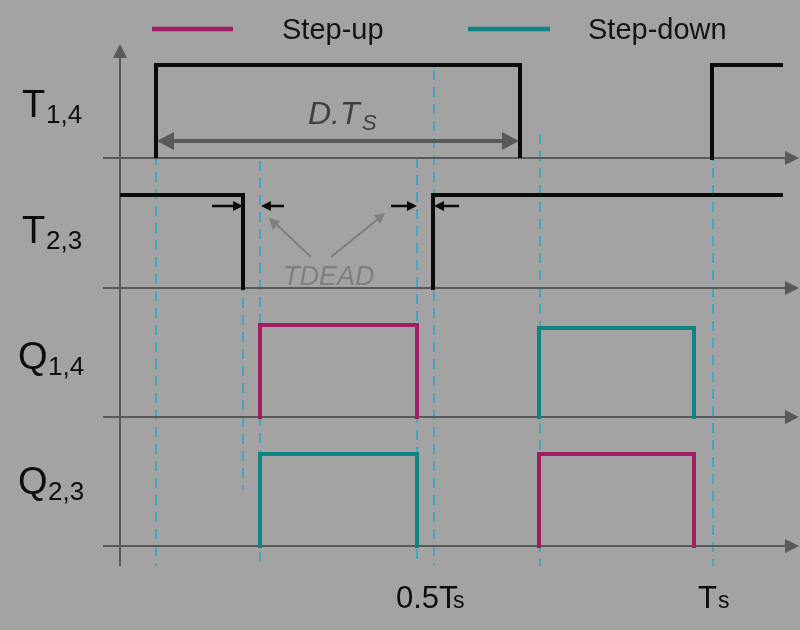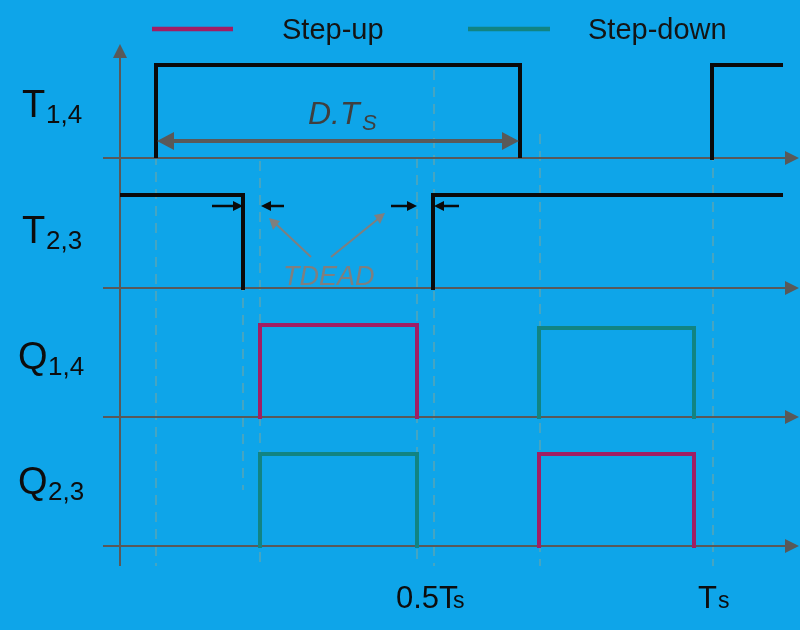--- a/index.html
+++ b/index.html
@@ -1,16 +1,16 @@
 <!DOCTYPE html>
 <html><head>
 <meta charset="utf-8">
 <style>
   html,body{margin:0;padding:0;background:#ffffff;}
-  #stage{position:relative;width:800px;height:630px;background:#0ea5e9;overflow:hidden;
+  #stage{position:relative;width:800px;height:630px;background:#a3a3a3;overflow:hidden;
          font-family:"Liberation Sans", sans-serif;}
   svg{display:block;}
   .axis{stroke:#595959;stroke-width:2;fill:none;}
   .axis-head{fill:#595959;stroke:none;}
   .wf{stroke:#0a0a0a;stroke-width:4;fill:none;stroke-linejoin:miter;}
   .pulse{stroke-width:4;fill:none;stroke-linejoin:miter;}
   .dash{stroke-width:2;fill:none;stroke-dasharray:10 7;}
   .dt-arrow{stroke:#595959;stroke-width:4;fill:none;}
   .dt-head{fill:#595959;stroke:none;}
   .dead-line{stroke:#0a0a0a;stroke-width:2.5;fill:none;}

